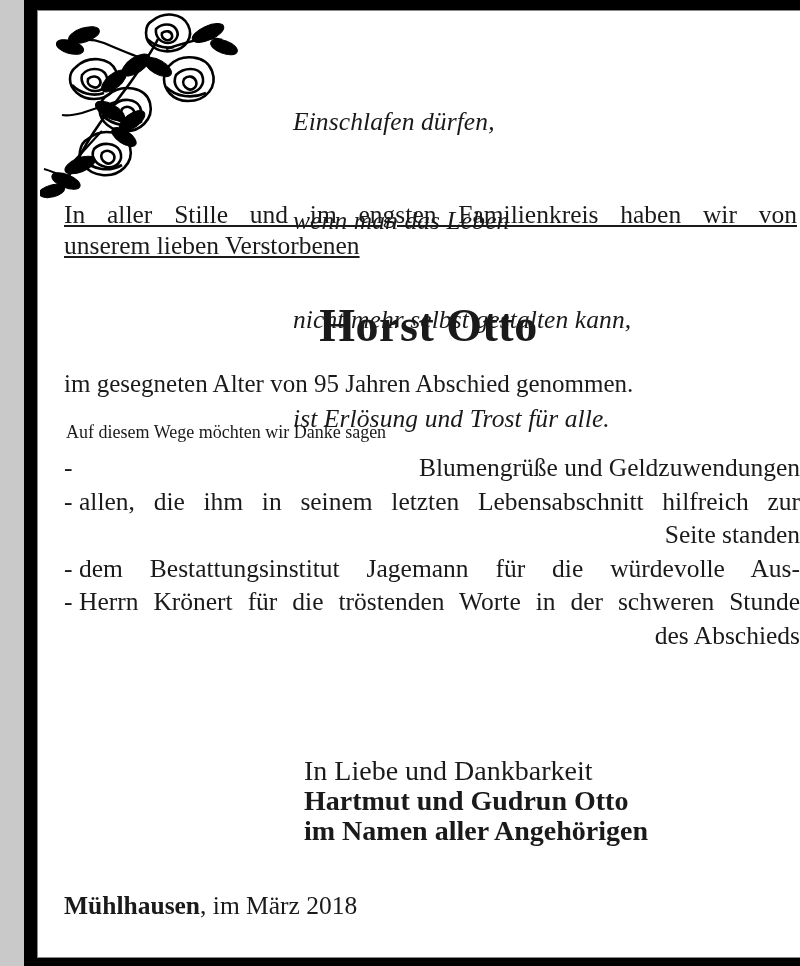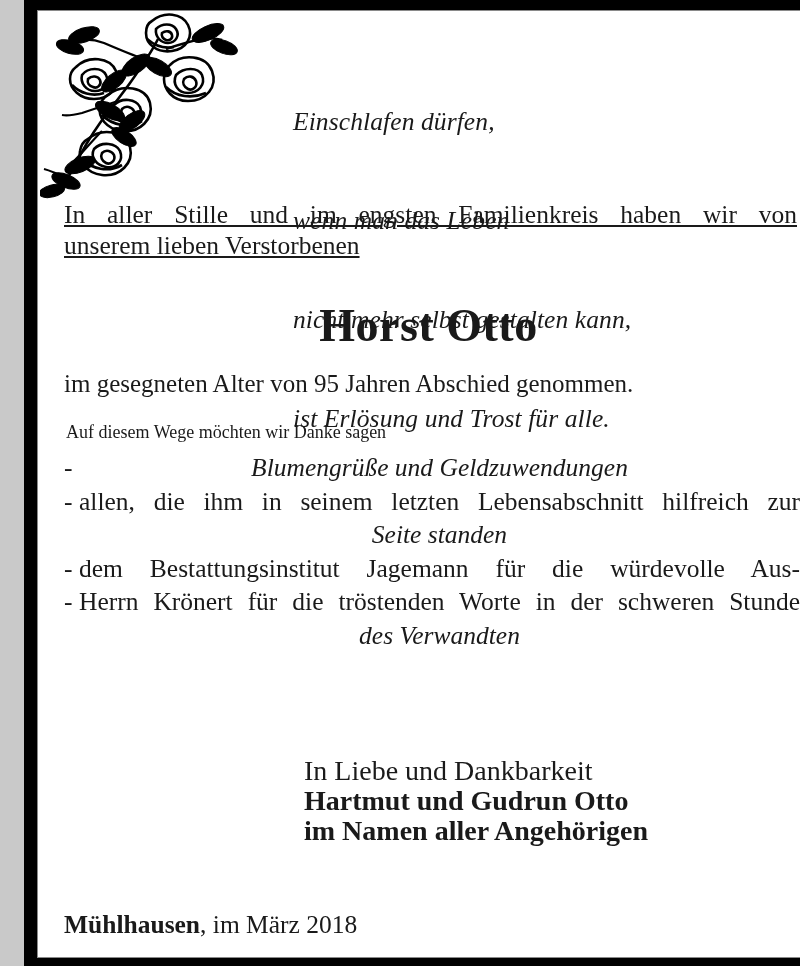--- a/index.html
+++ b/index.html
@@ -128,38 +128,37 @@
   .thanks-text {
     flex: 1 1 auto;
   }
   .thanks-text .jline {
     display: block;
     text-align: justify;
     text-align-last: justify;
   }
   .thanks-text .rline {
     display: block;
-    text-align: center;
-    font-style: italic;
+    text-align: right;
   }
 
   .signature {
     position: absolute;
     left: 266px;
     top: 745px;
     font-size: 28px;
     line-height: 30px;
   }
   .signature .sig-plain { font-weight: normal; }
   .signature .sig-bold  { font-weight: bold; }
 
   .place-date {
     position: absolute;
     left: 26px;
-    top: 898px;
+    top: 879px;
     font-size: 25.5px;
     line-height: 31px;
   }
   .place-date .place { font-weight: bold; }
   .place-date .rest  { font-weight: normal; }
 </style>
 </head>
 <body>
 
 <div class="notice">
@@ -262,21 +261,21 @@
       <div class="thanks-item">
         <span class="thanks-dash">-</span>
         <span class="thanks-text">
           <span class="jline">dem Bestattungsinstitut  Jagemann für die würdevolle Aus-</span>
         </span>
       </div>
       <div class="thanks-item">
         <span class="thanks-dash">-</span>
         <span class="thanks-text">
           <span class="jline">Herrn Krönert für die tröstenden Worte in der schweren Stunde</span>
-          <span class="rline">des Verwandten</span>
+          <span class="rline">des Abschieds</span>
         </span>
       </div>
     </div>
 
     <div class="signature">
       <div class="sig-plain">In Liebe und Dankbarkeit</div>
       <div class="sig-bold">Hartmut und Gudrun Otto</div>
       <div class="sig-bold">im Namen aller Angehörigen</div>
     </div>
 

